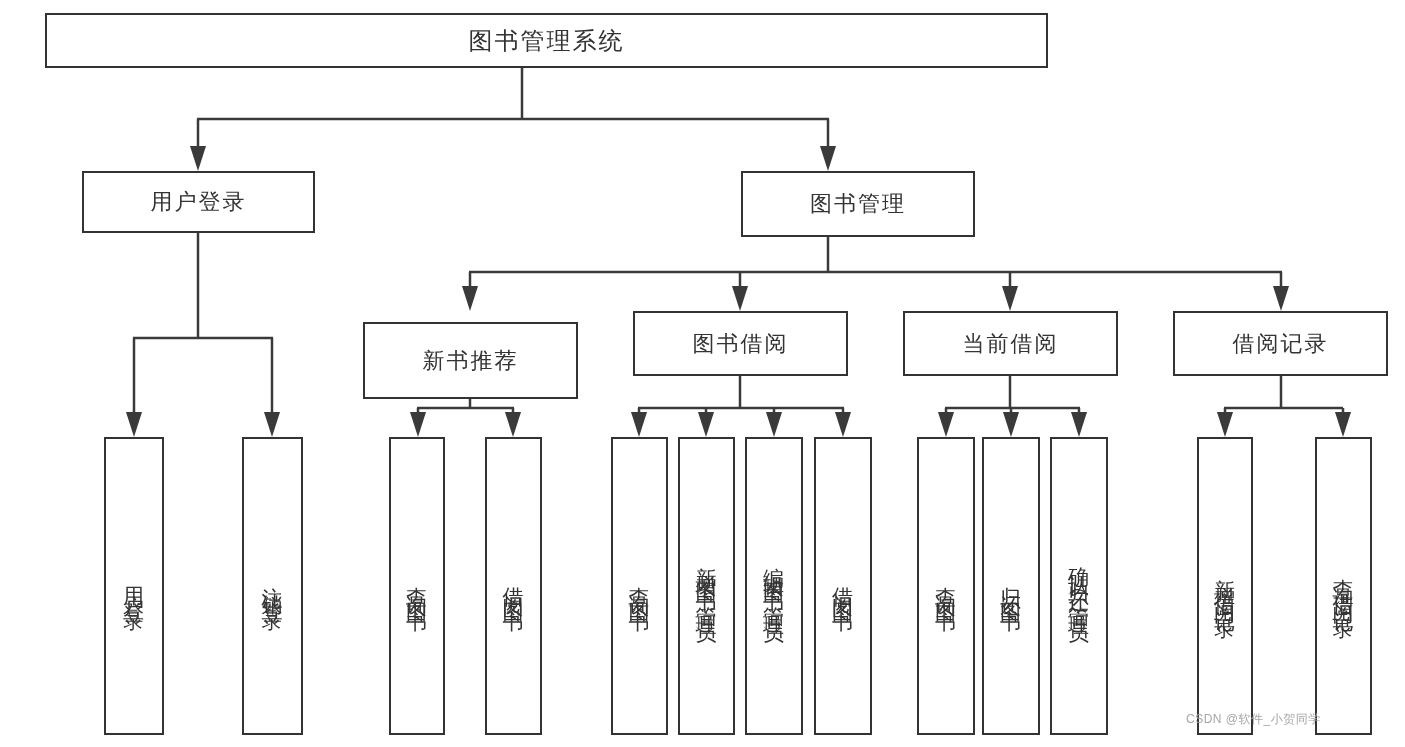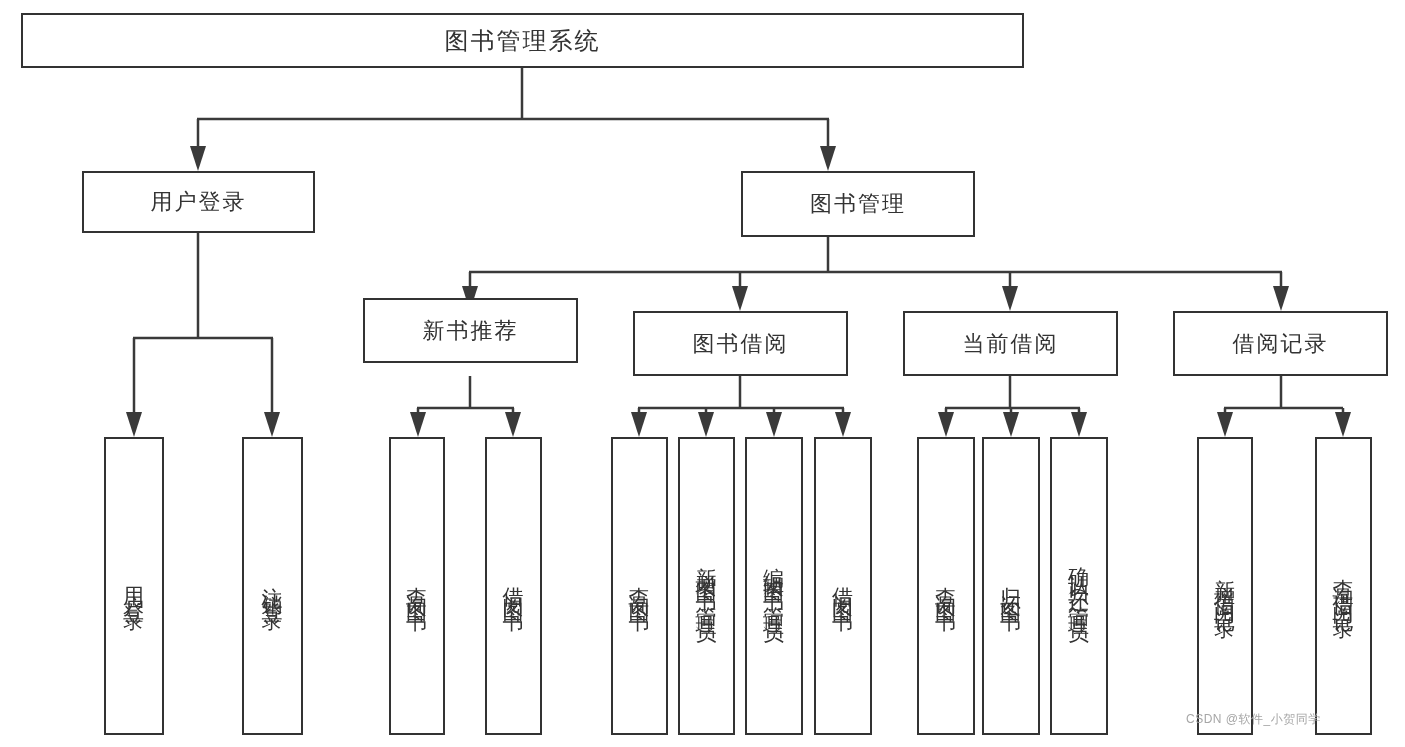--- a/index.html
+++ b/index.html
@@ -17,21 +17,21 @@
   #connectors{position:absolute;left:0;top:0;width:1405px;height:747px;}
   .cl{stroke:var(--line);stroke-width:2.5px;}
   .ah{fill:var(--line);stroke:none;}
   .box{
     position:absolute;box-sizing:border-box;background:var(--bg);
     border:2.5px solid var(--border);color:var(--text);
     display:flex;align-items:center;justify-content:center;
     text-align:center;z-index:2;
   }
   .h{font-size:22px;letter-spacing:2px;white-space:nowrap;}
-  .root-box{font-size:24px;}
+  .root-box{font-size:24px;margin-left:24px;}
   .v{
     writing-mode:vertical-rl;text-orientation:mixed;
     font-size:21px;letter-spacing:8px;line-height:1.0;
   }
   .watermark{
     position:absolute;left:1186px;top:711px;z-index:5;
     font-size:12px;letter-spacing:0.5px;color:var(--watermark);white-space:nowrap;
   }
 </style>
 </head>
@@ -92,21 +92,21 @@
       <polygon points="1071,412 1087,412 1079,437" class="ah"></polygon>
       <polygon points="1217,412 1233,412 1225,437" class="ah"></polygon>
       <polygon points="1335,412 1351,412 1343,437" class="ah"></polygon>
     </svg>
 
   <div class="box h root-box" style="left:21px;top:13px;width:1003px;height:55px">图书管理系统</div>
 
   <div class="box h" style="left:82px;top:171px;width:233px;height:62px">用户登录</div>
   <div class="box h" style="left:741px;top:171px;width:234px;height:66px">图书管理</div>
 
-  <div class="box h" style="left:363px;top:298px;width:215px;height:65px">新书推荐</div>
+  <div class="box h" style="left:363px;top:322px;width:215px;height:77px">新书推荐</div>
   <div class="box h" style="left:903px;top:311px;width:215px;height:65px">当前借阅</div>
   <div class="box h" style="left:633px;top:311px;width:215px;height:65px">图书借阅</div>
   <div class="box h" style="left:1173px;top:311px;width:215px;height:65px">借阅记录</div>
 
   <div class="box v" style="left:104px;top:437px;width:60px;height:298px">用户登录</div>
   <div class="box v" style="left:242px;top:437px;width:61px;height:298px">注销登录</div>
 
   <div class="box v" style="left:389px;top:437px;width:56px;height:298px">查询图书</div>
   <div class="box v" style="left:485px;top:437px;width:57px;height:298px">借阅图书</div>
 

